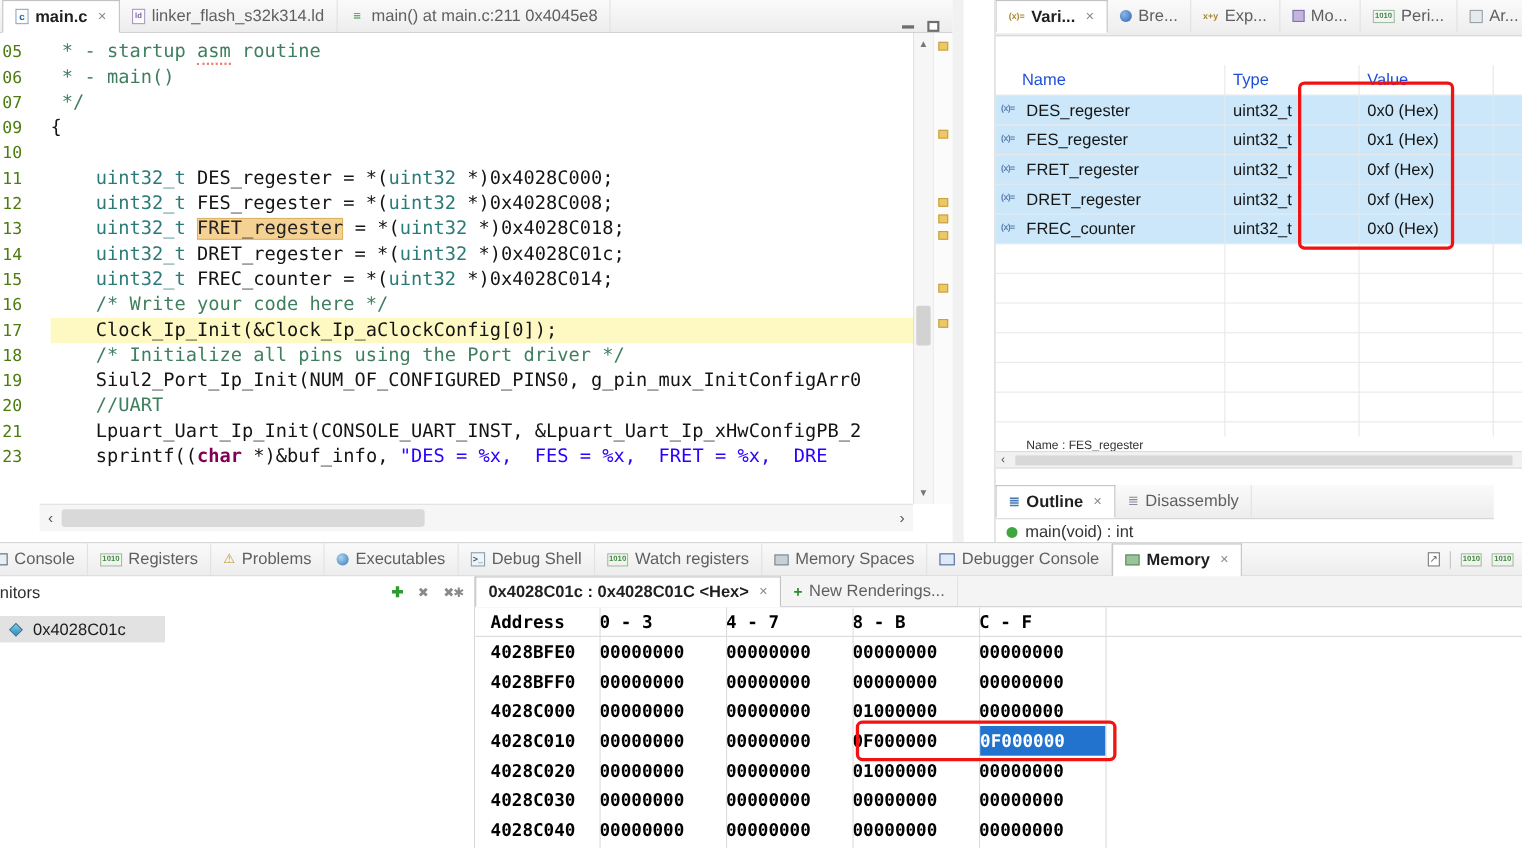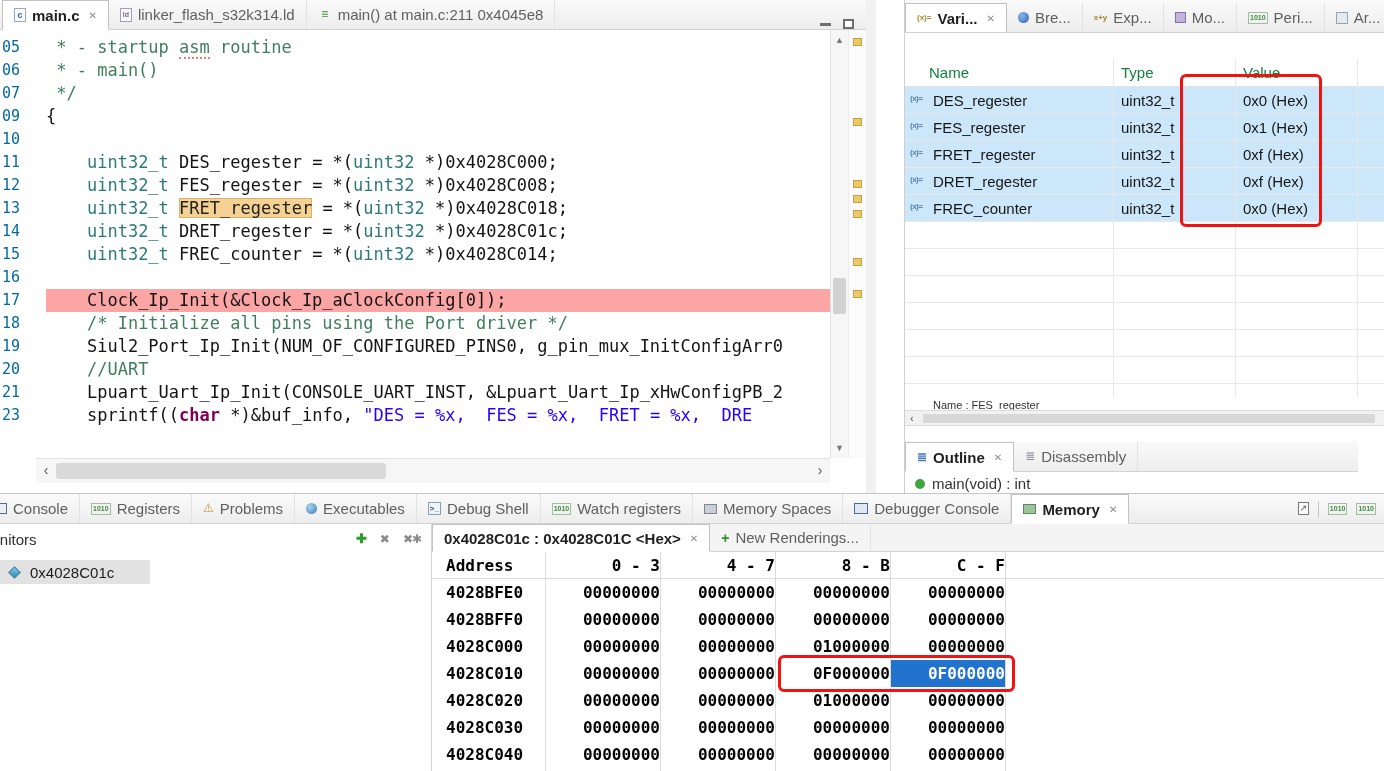--- a/index.html
+++ b/index.html
@@ -2,39 +2,39 @@
 <html><head>
 <meta charset="utf-8">
 <style>
 *{margin:0;padding:0;box-sizing:border-box}
 html,body{width:1384px;height:771px;overflow:hidden}
 body{font-family:"Liberation Sans",sans-serif;background:#fff;color:#222}
 #root{position:relative;width:1384px;height:771px;background:#fff;overflow:hidden}
 
 
 .tabbar{position:absolute;display:flex;align-items:flex-end;background:linear-gradient(#fafafa,#ededed);border-bottom:1px solid #d2d2d2}
-.tabs-row{display:flex;align-items:flex-end;height:100%}
+.tabs-row{display:flex;height:100%}
 .tab{display:flex;align-items:center;gap:6px;padding:0 11px;height:29px;font-size:15px;color:#5f5f5f;white-space:nowrap;border-right:1px solid #e2e2e2;cursor:default}
 .tab.active{background:#fff;border:1px solid #c2c2c2;border-bottom:1px solid #fff;color:#1f1f1f;font-weight:bold;margin-bottom:-1px;height:30px}
 .tab .close{font-size:10px;color:#8b8b8b;margin-left:3px;font-weight:normal}
 .lbl{pointer-events:none}
 
 
 .editor-tabbar{left:0;top:0;width:866px;height:30px;padding-left:2px}
 .win-controls{display:flex;gap:12px;align-items:center;margin-left:auto;padding-right:12px}
 .wc-min{width:11px;height:3px;background:#6e6e6e}
 .wc-max{width:11px;height:10px;border:2px solid #6e6e6e;background:#fff}
 
 .editor-body{position:absolute;left:0;top:30px;width:830px;height:428px;overflow:hidden;background:#fff;font-family:"DejaVu Sans Mono",monospace;font-size:17px;padding-top:6px}
 .cline{display:flex;height:23px;line-height:23px;white-space:pre}
-.lnum{flex:none;width:26px;padding-left:2px;color:#0369a1;font-size:15px}
+.lnum{flex:none;width:26px;padding-left:2px;color:#4d7c0f;font-size:15px}
 .foldcol{flex:none;width:20px;position:relative}
 .fold-minus{position:absolute;left:3px;top:5px;width:13px;height:13px;border:1px solid #a0a0a0;border-radius:7px;background:#fff;color:#777;font-size:10px;line-height:11px;text-align:center;font-family:"Liberation Sans",sans-serif}
 .codetext{flex:1;white-space:pre}
-.cline.current .codetext{background:#fca5a5}
+.cline.current .codetext{background:#fef9c3}
 .sg-p{color:#141414}
 .sg-c{color:#3f7f5f}
 .sg-cm{color:#3f7f5f;border-bottom:2px dotted #e87e72}
 .sg-k{color:#7f0055;font-weight:bold}
 .sg-t{color:#2b7a7a}
 .sg-s{color:#2a00ff}
 .sg-o{background:#f5d193;box-shadow:inset 0 0 0 1px #dcb264}
 
 .editor-hscroll{position:absolute;left:36px;top:458px;width:794px;height:25px;background:#f6f6f6;border-top:1px solid #e2e2e2}
 .harrow{position:absolute;top:3px;font-size:14px;color:#555;width:16px;text-align:center}
@@ -48,21 +48,21 @@
 .ruler-marker{position:absolute;left:4px;width:9px;height:8px;background:#edc868;border:1px solid #c7a243}
 .sash-v{position:absolute;left:866px;top:0;width:10px;height:493px;background:#f1f1f1}
 
 
 .right-panel{position:absolute;left:904px;top:0;width:508px;height:493px;background:#fff;border-left:1px solid #cfcfcf}
 .vars-tabbar{left:0;top:0;width:508px;height:33px;overflow:hidden}
 .gear-partial-icon{width:15px;height:15px;border-radius:50%;border:2px dashed #8a9096;background:#eef1f3;margin:0 0 7px 6px}
 
 .vars-table{position:absolute;left:0;top:59px;width:508px;height:338px;overflow:hidden;font-size:15px}
 .vars-header{position:absolute;left:0;top:0;width:508px;height:28px;border-bottom:1px solid #e3e3e3}
-.vhcell{position:absolute;top:0;line-height:28px;color:#15803d}
+.vhcell{position:absolute;top:0;line-height:28px;color:#1d4ed8}
 .vrow{position:absolute;left:0;width:508px;height:27px;border-bottom:1px solid #e9e9e9}
 .vrow.hl{background:#cbe7f9}
 .vicon{position:absolute;left:5px;top:7px;font-size:8px;font-weight:bold;color:#5b7fae;letter-spacing:-0.5px}
 .vname{position:absolute;left:28px;line-height:27px;color:#161616}
 .vtype{position:absolute;left:216px;line-height:27px;color:#161616}
 .vvalue{position:absolute;left:338px;line-height:27px;color:#161616}
 .vgrid{position:absolute;top:0;width:1px;height:338px;background:#e8e8e8}
 
 .vars-detail{position:absolute;left:0;top:397px;width:508px;height:13px;overflow:hidden;font-size:11px;line-height:16px;color:#333;padding-left:28px}
 .vars-hscroll{position:absolute;left:0;top:410px;width:508px;height:16px;background:#f1f1f1;border-top:1px solid #dcdcdc;border-bottom:1px solid #dcdcdc}
@@ -88,21 +88,21 @@
 .monitor-item{height:24px;display:flex;align-items:center;background:#e2e2e2;width:150px;padding-left:10px;font-size:15px;color:#1c1c1c;margin-top:6px}
 .monitor-diamond{width:9px;height:9px;transform:rotate(45deg);background:linear-gradient(135deg,#7fd0ea,#2f86b3);border:1px solid #2a7095;margin-right:11px;flex:none}
 
 .memory-pane{position:absolute;left:432px;top:30px;width:952px;height:248px;background:#fff}
 .mem-tabbar{left:0;top:0;width:952px;height:28px;background:#f4f4f4}
 .mem-tabbar .tab{height:27px}
 .mem-tabbar .tab.active{height:28px}
 .mem-table{position:absolute;left:0;top:28px;width:952px;height:220px;overflow:hidden;font-family:"DejaVu Sans Mono",monospace;font-weight:bold;font-size:16px;color:#000}
 .mem-header{position:absolute;left:0;top:0;width:952px;height:27px;border-bottom:1px solid #dadada}
 .mrow{position:absolute;left:0;width:952px;height:27px}
-.mcell{position:absolute;top:0;height:27px;line-height:27px;text-align:right;white-space:pre}
+.mcell{position:absolute;top:0;height:27px;line-height:27px;text-align:left;white-space:pre}
 .mcell.addr{text-align:left}
 .mgrid{position:absolute;top:0;width:1px;height:220px;background:#dcdcdc}
 .selcell{background:#2173cd;color:#fff}
 
 
 .annotation{position:absolute;border:3px solid #f11212;border-radius:6px;pointer-events:none;z-index:90}
 
 
 .ic{display:inline-block;position:relative;flex:none}
 .c-file-icon{width:12px;height:14px;border:1px solid #9aa7c0;background:#fdfdfe;font-size:9px;color:#1c66a8;text-align:center;line-height:12px;font-weight:bold}
@@ -177,21 +177,21 @@
       <div class="cline"><span class="lnum">05</span><span class="foldcol"></span><span class="codetext"><span class="sg-c"> * - startup </span><span class="sg-cm">asm</span><span class="sg-c"> routine</span></span></div>
       <div class="cline"><span class="lnum">06</span><span class="foldcol"></span><span class="codetext"><span class="sg-c"> * - main()</span></span></div>
       <div class="cline"><span class="lnum">07</span><span class="foldcol"></span><span class="codetext"><span class="sg-c"> */</span></span></div>
       <div class="cline"><span class="lnum">09</span><span class="foldcol"></span><span class="codetext"><span class="sg-p">{</span></span></div>
       <div class="cline"><span class="lnum">10</span><span class="foldcol"></span><span class="codetext"></span></div>
       <div class="cline"><span class="lnum">11</span><span class="foldcol"></span><span class="codetext"><span class="sg-p">    </span><span class="sg-t">uint32_t</span><span class="sg-p"> DES_regester = *(</span><span class="sg-t">uint32</span><span class="sg-p"> *)0x4028C000;</span></span></div>
       <div class="cline"><span class="lnum">12</span><span class="foldcol"></span><span class="codetext"><span class="sg-p">    </span><span class="sg-t">uint32_t</span><span class="sg-p"> FES_regester = *(</span><span class="sg-t">uint32</span><span class="sg-p"> *)0x4028C008;</span></span></div>
       <div class="cline"><span class="lnum">13</span><span class="foldcol"></span><span class="codetext"><span class="sg-p">    </span><span class="sg-t">uint32_t</span><span class="sg-p"> </span><span class="sg-o">FRET_regester</span><span class="sg-p"> = *(</span><span class="sg-t">uint32</span><span class="sg-p"> *)0x4028C018;</span></span></div>
       <div class="cline"><span class="lnum">14</span><span class="foldcol"></span><span class="codetext"><span class="sg-p">    </span><span class="sg-t">uint32_t</span><span class="sg-p"> DRET_regester = *(</span><span class="sg-t">uint32</span><span class="sg-p"> *)0x4028C01c;</span></span></div>
       <div class="cline"><span class="lnum">15</span><span class="foldcol"></span><span class="codetext"><span class="sg-p">    </span><span class="sg-t">uint32_t</span><span class="sg-p"> FREC_counter = *(</span><span class="sg-t">uint32</span><span class="sg-p"> *)0x4028C014;</span></span></div>
-      <div class="cline"><span class="lnum">16</span><span class="foldcol"></span><span class="codetext"><span class="sg-p">    </span></span></div>
+      <div class="cline"><span class="lnum">16</span><span class="foldcol"></span><span class="codetext"><span class="sg-p">    </span><span class="sg-c">/* Write your code here */</span></span></div>
       <div class="cline current"><span class="lnum">17</span><span class="foldcol"></span><span class="codetext"><span class="sg-p">    </span><span class="sg-p">Clock_Ip_Init(&amp;Clock_Ip_aClockConfig[0]);</span></span></div>
       <div class="cline"><span class="lnum">18</span><span class="foldcol"></span><span class="codetext"><span class="sg-p">    </span><span class="sg-c">/* Initialize all pins using the Port driver */</span></span></div>
       <div class="cline"><span class="lnum">19</span><span class="foldcol"></span><span class="codetext"><span class="sg-p">    </span><span class="sg-p">Siul2_Port_Ip_Init(NUM_OF_CONFIGURED_PINS0, g_pin_mux_InitConfigArr0</span></span></div>
       <div class="cline"><span class="lnum">20</span><span class="foldcol"></span><span class="codetext"><span class="sg-p">    </span><span class="sg-c">//UART</span></span></div>
       <div class="cline"><span class="lnum">21</span><span class="foldcol"></span><span class="codetext"><span class="sg-p">    </span><span class="sg-p">Lpuart_Uart_Ip_Init(CONSOLE_UART_INST, &amp;Lpuart_Uart_Ip_xHwConfigPB_2</span></span></div>
       <div class="cline"><span class="lnum">23</span><span class="foldcol"></span><span class="codetext"><span class="sg-p">    </span><span class="sg-p">sprintf((</span><span class="sg-k">char</span><span class="sg-p"> *)&amp;buf_info, </span><span class="sg-s">"DES = %x,  FES = %x,  FRET = %x,  DRE</span></span></div>
     </div>
 
   <div class="editor-hscroll">
     <span class="harrow left">‹</span>

